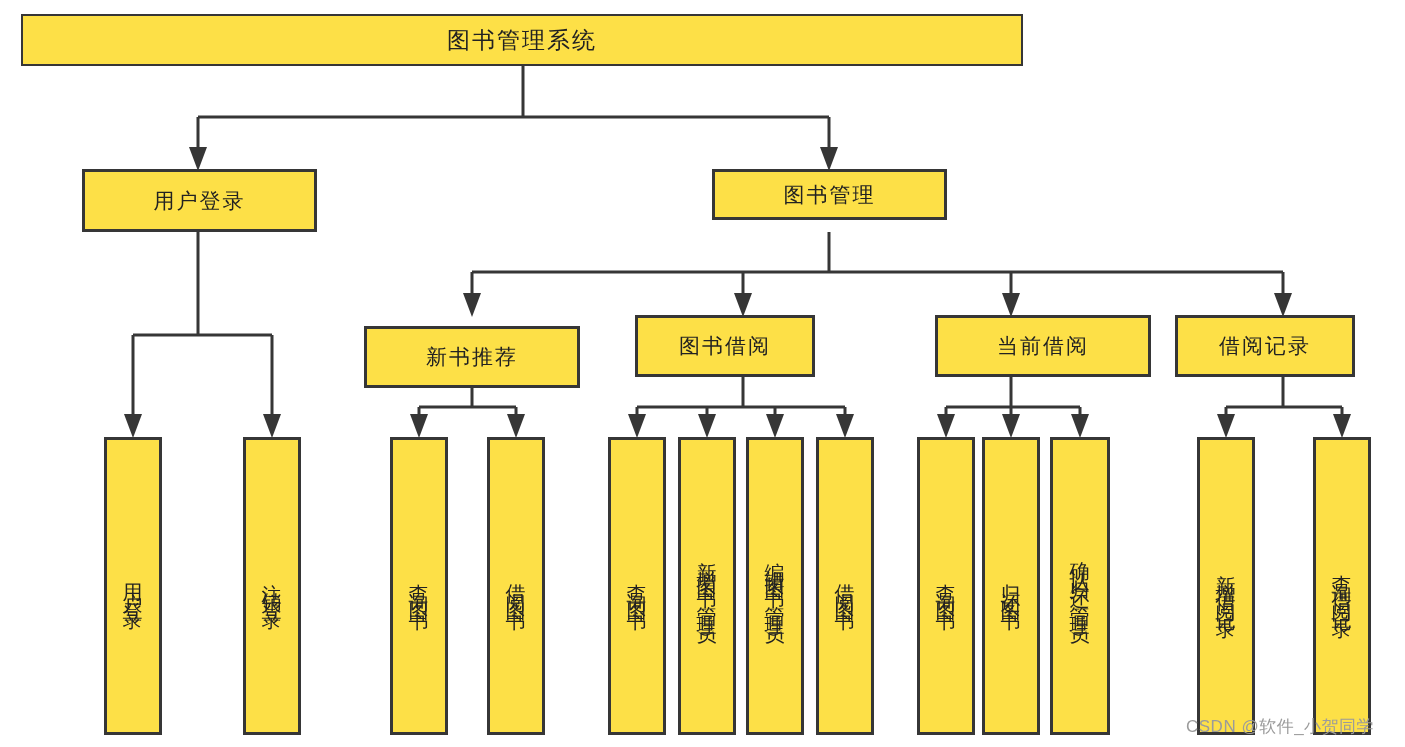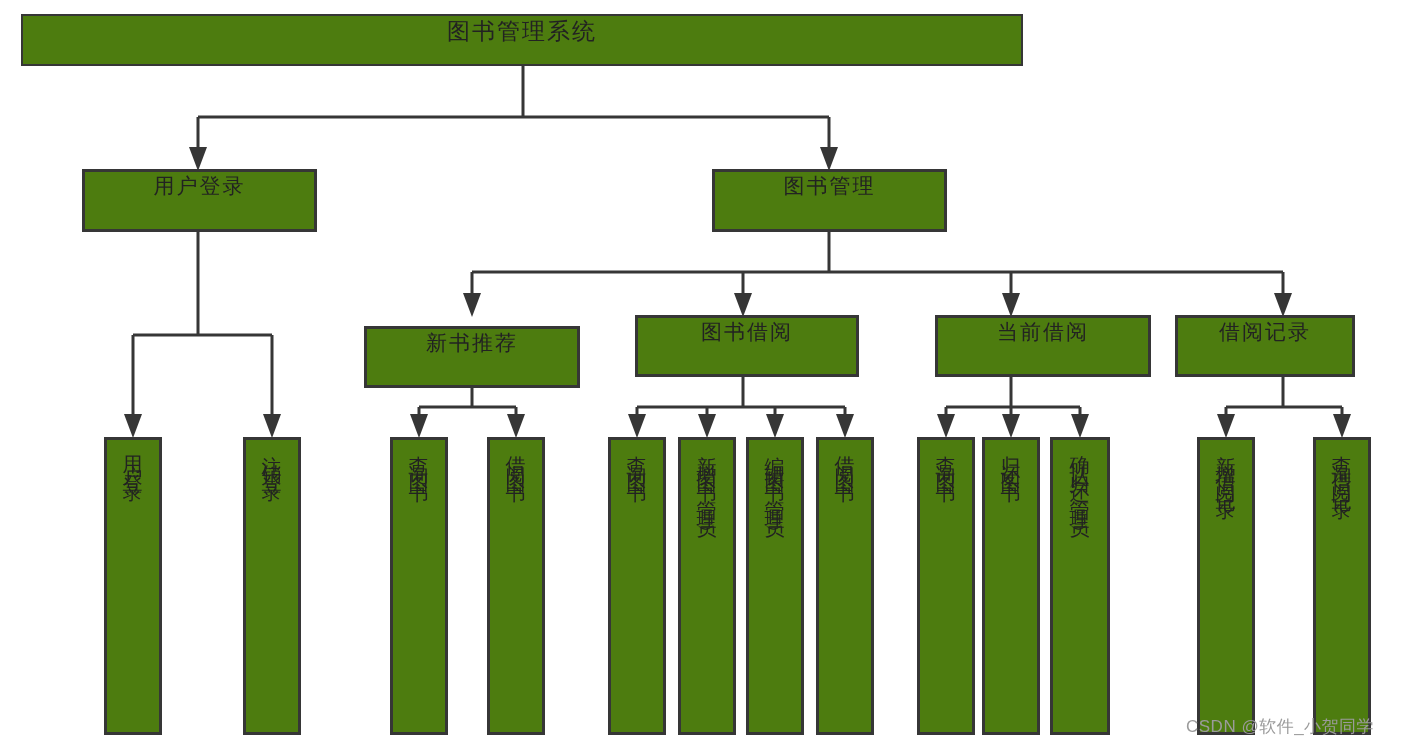--- a/index.html
+++ b/index.html
@@ -13,23 +13,24 @@
   }
   .connectors {
     position: absolute;
     left: 0; top: 0;
     width: 1405px; height: 747px;
     z-index: 1;
   }
   .box {
     position: absolute;
     box-sizing: border-box;
-    background: #4d7c0f;
+    background: #fde047;
     border: 3px solid #363636;
     display: flex;
+    align-items: center;
     justify-content: center;
     z-index: 2;
   }
   .box.title-box { border-width: 2px; }
   .box .lbl {
     color: #222222;
     white-space: nowrap;
   }
   .h .lbl {
     font-size: 21px;
@@ -103,28 +104,28 @@
     </g>
   </svg>
 
   <div class="box h title-box" style="left:21px; top:14px; width:1002px; height:52px;">
     <span class="lbl">图书管理系统</span>
   </div>
 
   <div class="box h" style="left:82px; top:169px; width:235px; height:63px;">
     <span class="lbl">用户登录</span>
   </div>
-  <div class="box h" style="left:712px; top:169px; width:235px; height:63px;">
+  <div class="box h" style="left:712px; top:169px; width:235px; height:51px;">
     <span class="lbl">图书管理</span>
   </div>
 
   <div class="box h" style="left:364px; top:326px; width:216px; height:62px;">
     <span class="lbl">新书推荐</span>
   </div>
-  <div class="box h" style="left:635px; top:315px; width:224px; height:62px;">
+  <div class="box h" style="left:635px; top:315px; width:180px; height:62px;">
     <span class="lbl">图书借阅</span>
   </div>
   <div class="box h" style="left:903px; top:315px; width:216px; height:62px;margin-left:32px;">
     <span class="lbl">当前借阅</span>
   </div>
   <div class="box h" style="left:1175px; top:315px; width:180px; height:62px;">
     <span class="lbl">借阅记录</span>
   </div>
 
   <div class="box v" style="left:104px; top:437px; width:58px; height:298px;">

